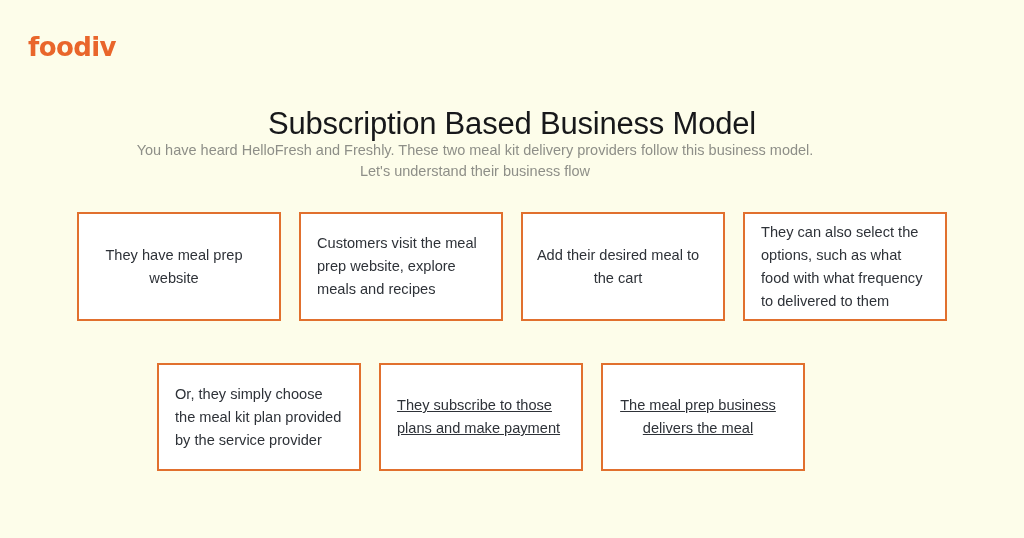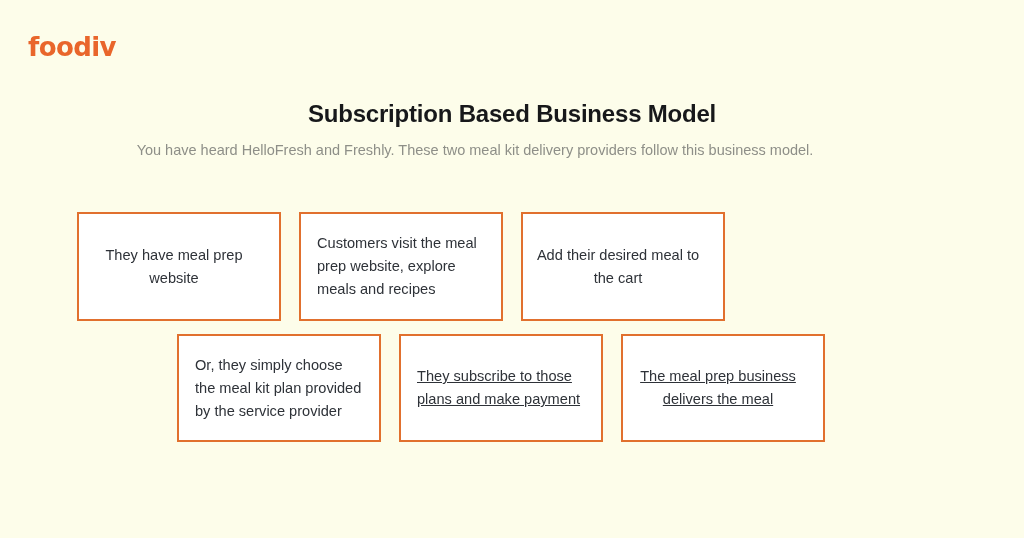--- a/index.html
+++ b/index.html
@@ -37,22 +37,22 @@
     user-select: none;
   }
 
   
   .title {
     position: absolute;
     left: 0;
     top: 84px;
     width: 1024px;
     text-align: center;
-    font-size: 24px;
-    font-weight: bold;
+    font-size: 31px;
+    font-weight: normal;
     letter-spacing: -0.2px;
     color: #17181A;
     line-height: 1.2;
   }
 
   .subtitle {
     position: absolute;
     left: 0;
     top: 140px;
     width: 950px;
@@ -70,22 +70,21 @@
   .flow-row {
     position: absolute;
     display: flex;
   }
   #row-1 {
     left: 77px;
     top: 212px;
   }
   #row-2 {
     left: 157px;
-    top: 334px;
-    margin-left: 20px;
+    top: 363px;
   }
 
   .flow-box {
     box-sizing: border-box;
     background: #FFFFFF;
     border: 2px solid #E1702E;
     display: flex;
     align-items: center;
     font-size: 14.6px;
     line-height: 23px;
@@ -113,31 +112,35 @@
 <body>
 
 <div id="page">
 
   <div class="brand">foodiv</div>
 
   <h1 class="title">Subscription Based Business Model</h1>
 
   <div class="subtitle">
     <span class="line">You have heard HelloFresh and Freshly. These two meal kit delivery providers follow this business model.</span>
+    <span class="line">Let's understand their business flow</span>
   </div>
 
   <div class="flow-row" id="row-1">
       <div class="flow-box align-center">
         <div class="box-text">They have meal prep website</div>
       </div>
       <div class="flow-box align-left">
         <div class="box-text">Customers visit the meal prep website, explore meals and recipes</div>
       </div>
       <div class="flow-box align-center">
         <div class="box-text">Add their desired meal to the cart</div>
+      </div>
+      <div class="flow-box align-left">
+        <div class="box-text">They can also select the options, such as what food with what frequency to delivered to them</div>
       </div>
     </div>
   <div class="flow-row" id="row-2">
       <div class="flow-box align-left">
         <div class="box-text">Or, they simply choose the meal kit plan provided by the service provider</div>
       </div>
       <div class="flow-box align-left">
         <div class="box-text">They subscribe to those plans and make payment</div>
       </div>
       <div class="flow-box align-center">

